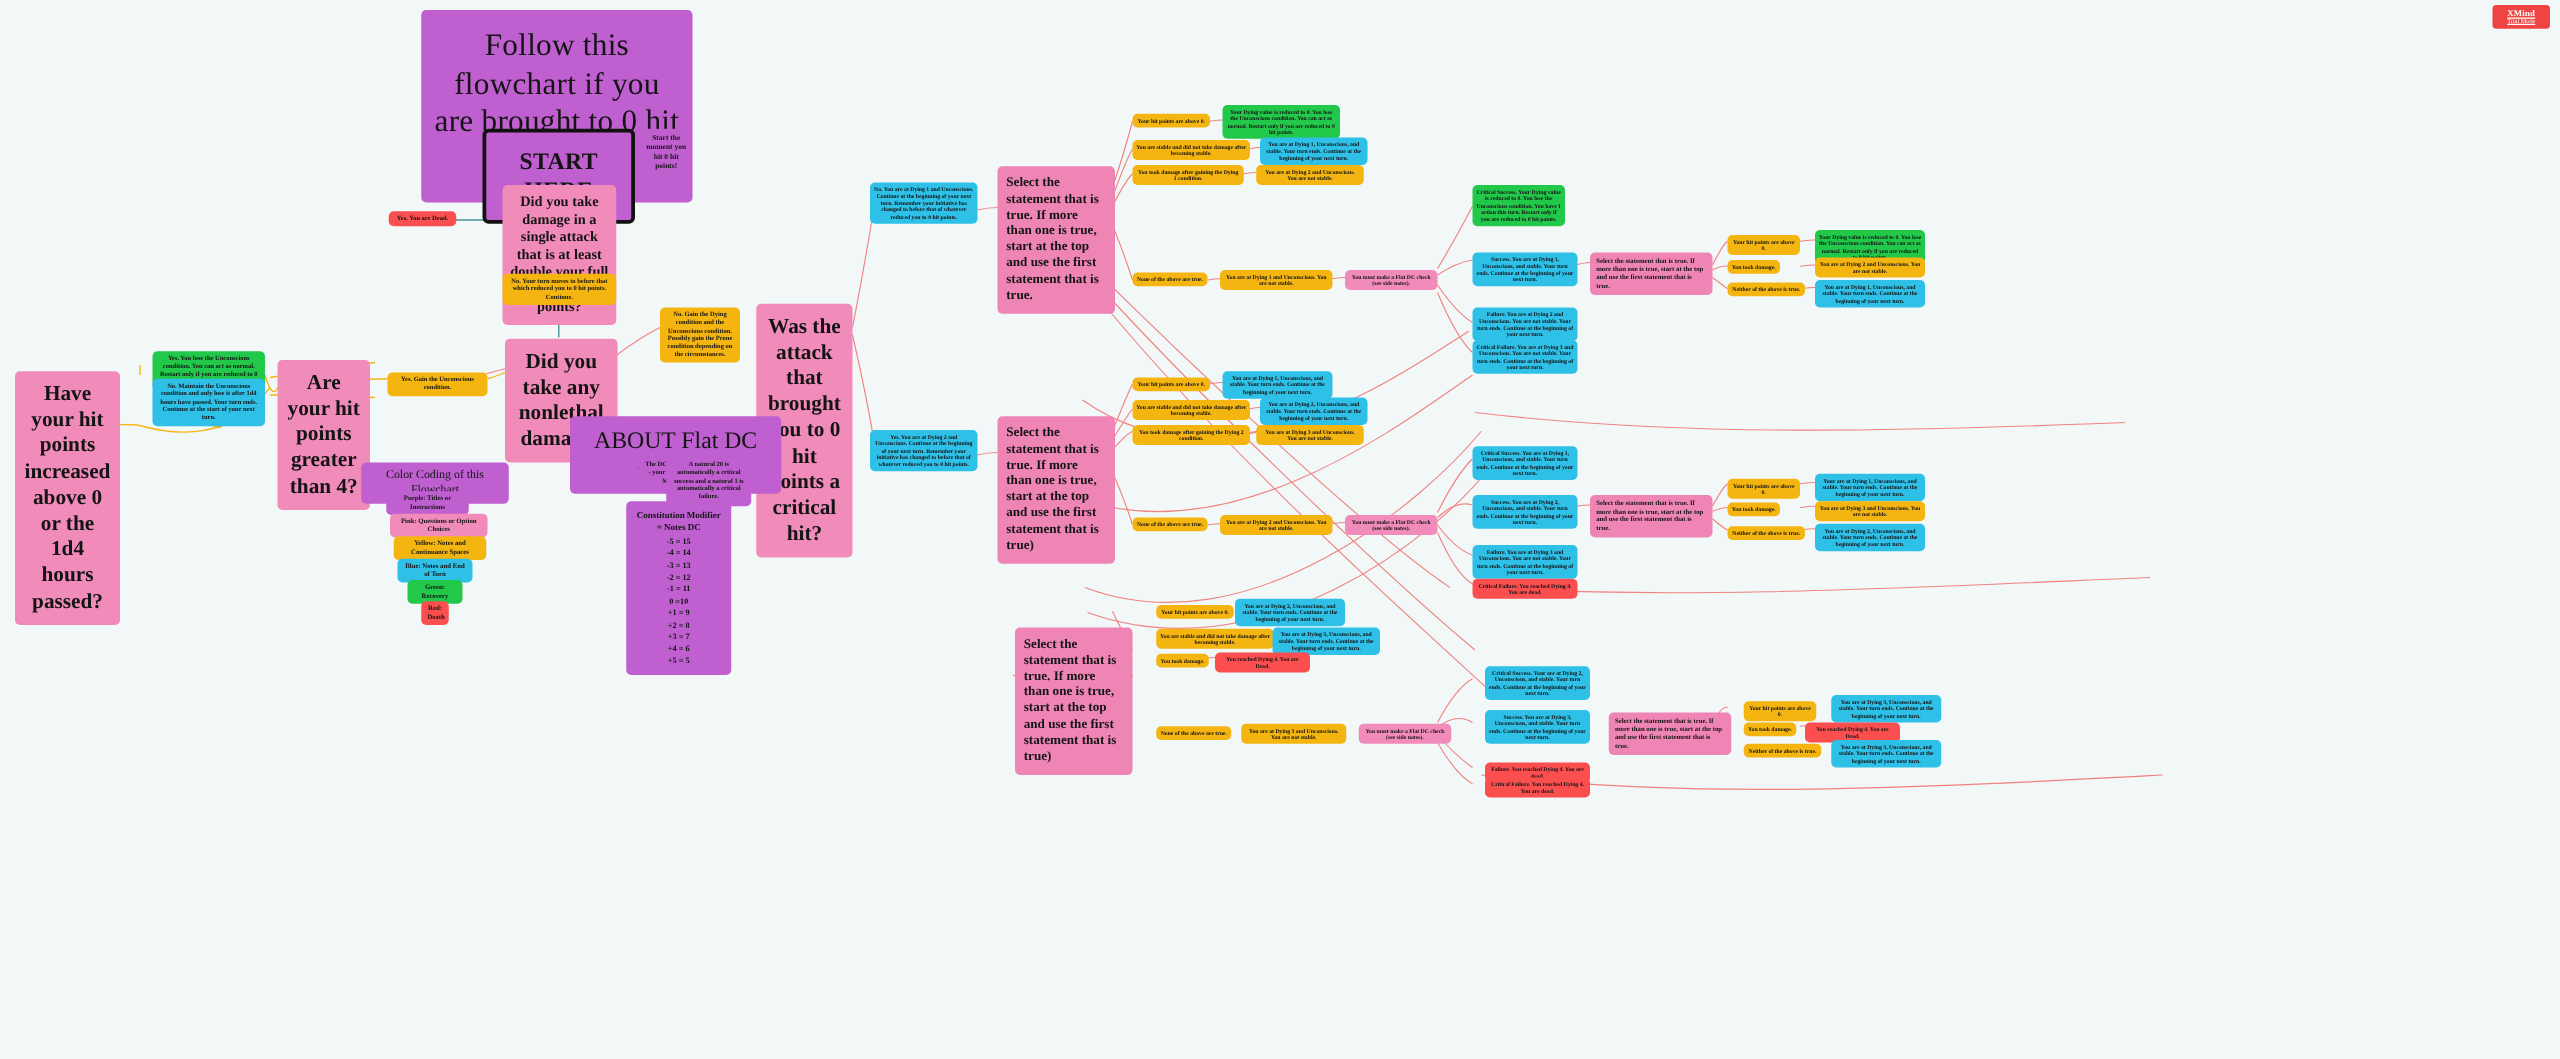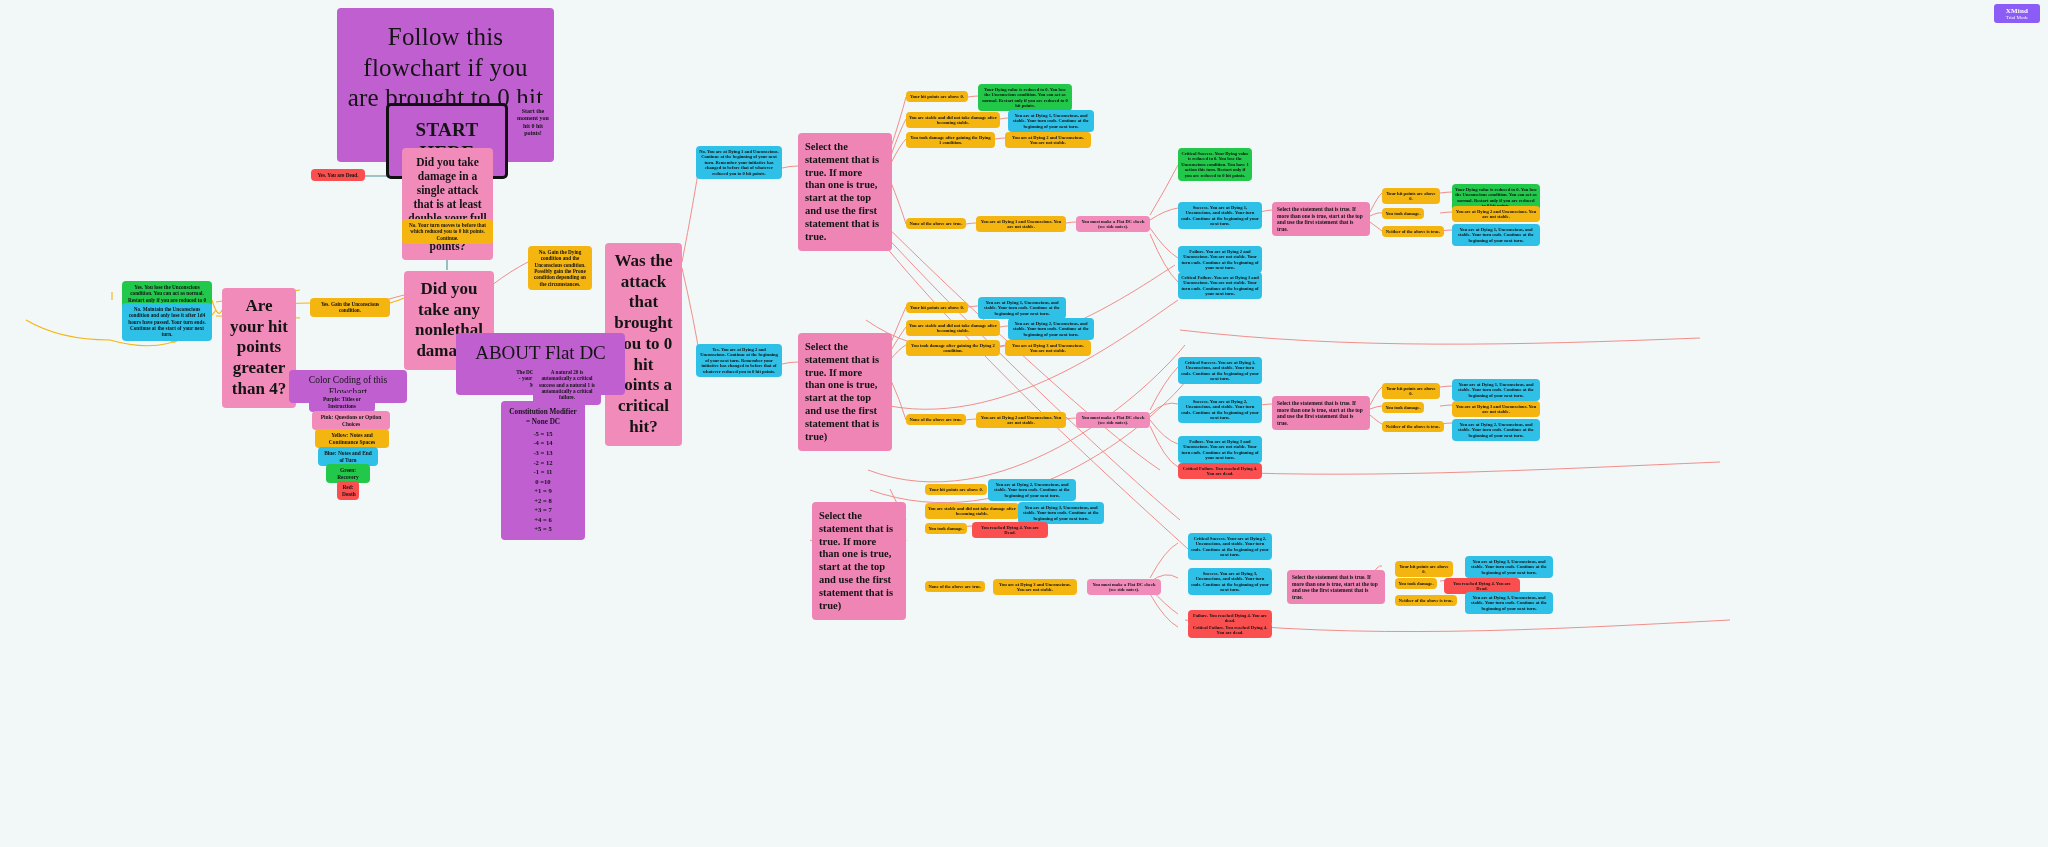--- a/index.html
+++ b/index.html
@@ -42,22 +42,22 @@
 
   .about-title { font-size:19px; padding:8px 14px; text-align:center; }
   .cc-title { font-size:9.5px; padding:5px 8px; text-align:center; }
   .cc-item { font-size:5.4px; font-weight:bold; padding:3px 5px; text-align:center; }
   .about-note { font-size:5.2px; font-weight:bold; padding:4px 4px; text-align:center; }
   .cm-table { font-size:6.6px; font-weight:bold; padding:6px 8px; text-align:center; line-height:1.45; }
   .cm-table .hd { font-size:7.2px; margin-bottom:1px; }
 
   .xmind {
     position:absolute; right:8px; top:4px; width:46px;
-    background:#8b5cf6; color:#fff; border-radius:3px;
-    padding:3px 2px; text-align:center;
+    background:#ef4444; color:#fff; border-radius:3px;
+    padding:3px 2px; text-align:center;text-decoration:underline;
   }
   .xmind .b1 { font-size:7px; font-weight:bold; letter-spacing:.2px;}
   .xmind .b2 { font-size:5px; }
 </style>
 </head>
 <body>
 
 <div id="canvas">
 
   <svg class="links" viewBox="0 0 2048 847">
@@ -187,29 +187,30 @@
   <div class="node yellow tiny" style="left:528px; top:246px; width:64px;">No. Gain the Dying condition and the Unconscious condition. Possibly gain the Prone condition depending on the circumstances.</div>
 
   <div class="node pink q-med" style="left:605px; top:243px; width:77px;">Was the attack that brought you to 0 hit points a critical hit?</div>
 
   <div class="node pink q-med" style="left:222px; top:288px; width:74px;">Are your hit points greater than 4?</div>
 
   <div class="node green tiny" style="left:122px; top:281px; width:90px;">Yes. You lose the Unconscious condition. You can act as normal. Restart only if you are reduced to 0 hit points.</div>
 
   <div class="node blue tiny" style="left:122px; top:303px; width:90px;">No. Maintain the Unconscious condition and only lose it after 1d4 hours have passed. Your turn ends. Continue at the start of your next turn.</div>
 
+  <div class="node pink q-med" style="left:12px; top:297px; width:84px;">Have your hit points increased above 0 or the 1d4 hours passed?</div>
 
   <div class="node purple about-title" style="left:456px; top:333px; width:169px;">ABOUT Flat DC Checks.</div>
 
   <div class="node purple about-note" style="left:511px; top:365px; width:58px;">The DC is equal to 10 - your Constitution Modifier.</div>
 
   <div class="node purple about-note" style="left:533px; top:365px; width:68px;">A natural 20 is automatically a critical success and a natural 1 is automatically a critical failure.</div>
 
   <div class="node purple cm-table" style="left:501px; top:401px; width:84px;">
-    <div class="hd">Constitution Modifier = None DC</div>
+    <div class="hd">Constitution Modifier = Notes DC</div>
     <div id="cm-rows">
         <div>-5 = 15</div>
         <div>-4 = 14</div>
         <div>-3 = 13</div>
         <div>-2 = 12</div>
         <div>-1 = 11</div>
         <div>0 =10</div>
         <div>+1 = 9</div>
         <div>+2 = 8</div>
         <div>+3 = 7</div>

